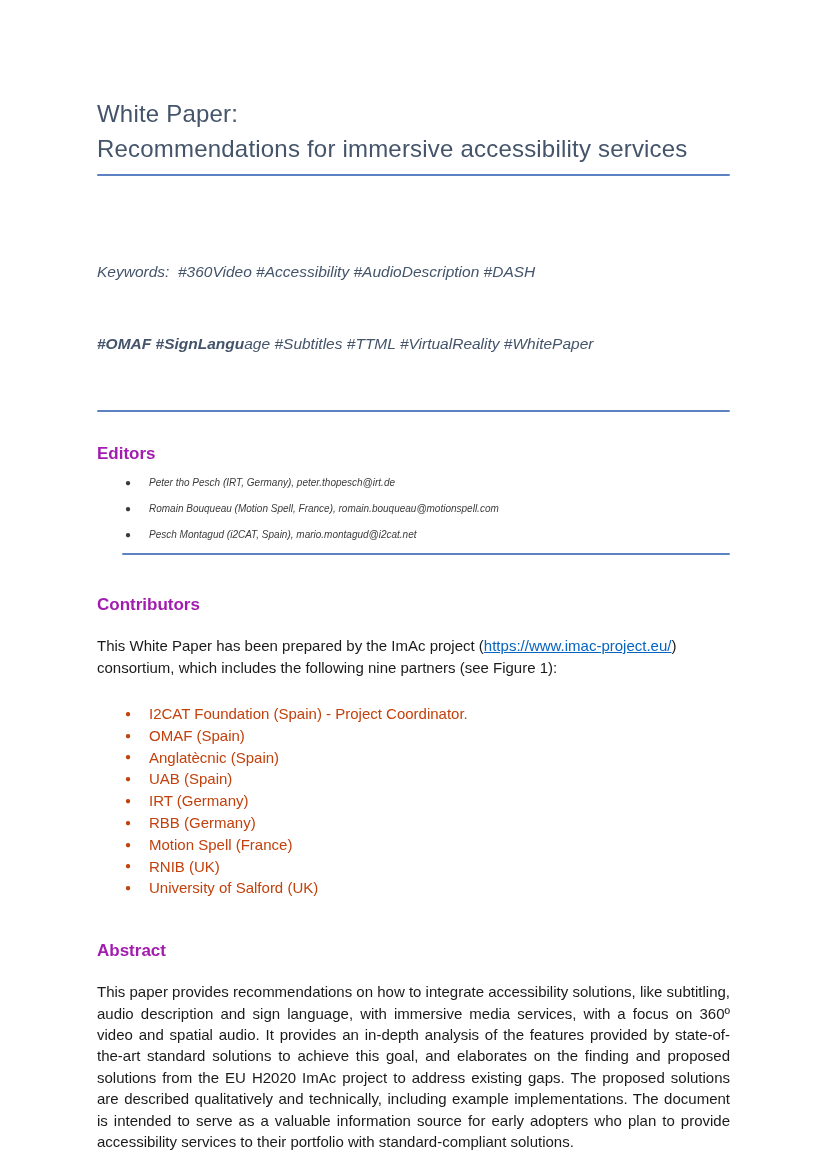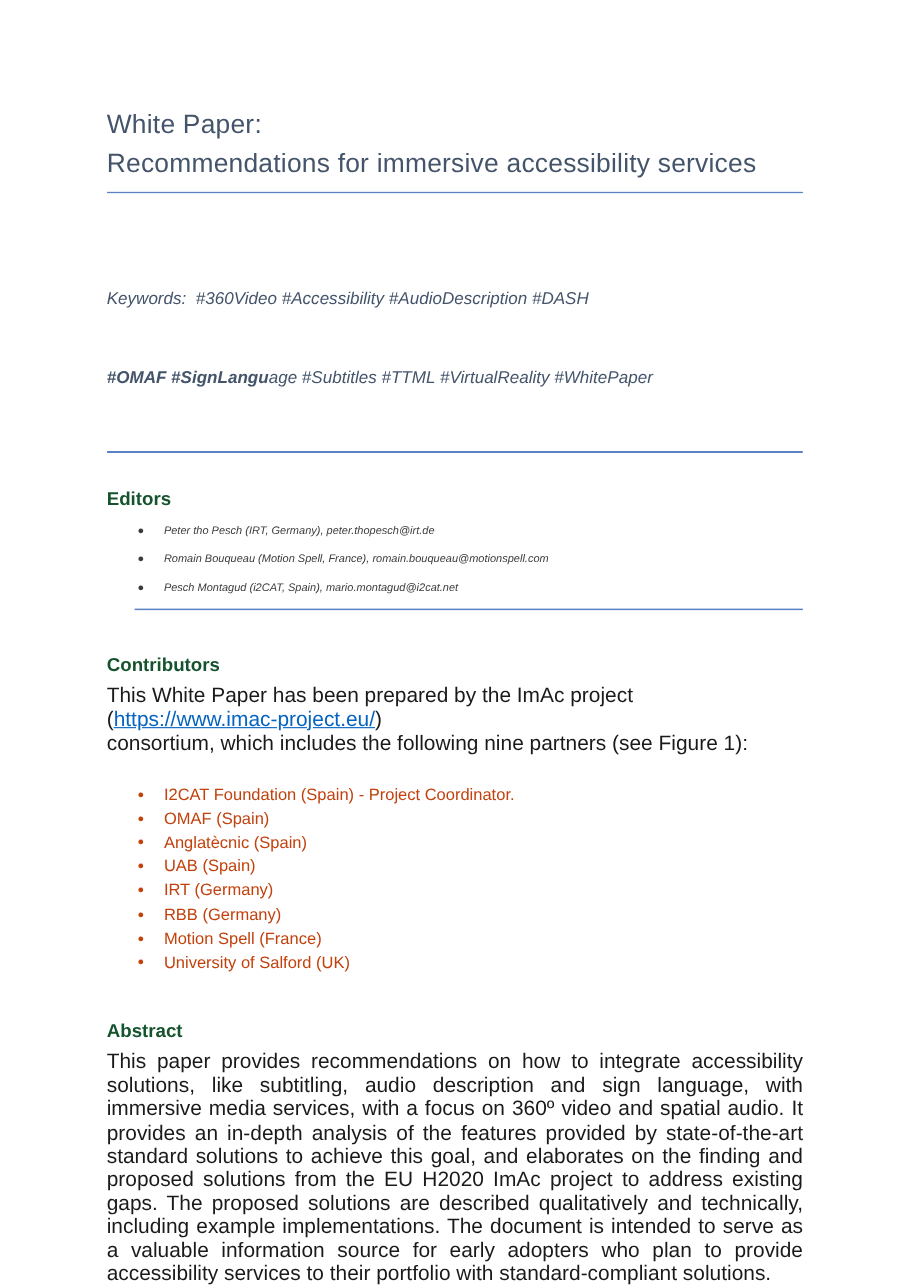--- a/index.html
+++ b/index.html
@@ -14,36 +14,36 @@
   
   .doc-title { margin-top:96px; font-size:24px; line-height:35px; font-weight:300; color:#44546a; letter-spacing:0.2px; }
   .rule { border:none; border-top:2px solid #5b83c4; margin-top:8px; }
 
   
   .keywords { margin-top:36px; font-style:italic; color:#44546a; font-size:15.5px; line-height:24px; white-space:pre-wrap; }
   .keywords .kw-bold { font-weight:bold; }
   .keywords-rule { margin-top:6px; }
 
   
-  .section-heading { font-size:17px; font-weight:600; color:#14532d; }
+  .section-heading { font-size:17px; font-weight:600; color:#a21caf; }
   .editors-heading { margin-top:32px; }
   .contributors-heading { margin-top:40px; }
   .abstract-heading { margin-top:42px; }
 
   
   ul.bullets { list-style:none; margin-top:6px; }
   ul.bullets li { position:relative; padding-left:52px; }
   ul.bullets li::before { content:"●"; position:absolute; left:28px; font-size:10px; top:50%; transform:translateY(-50%); }
   ul.editor-list li { font-style:italic; color:#3b3b3b; font-size:10px; line-height:26px; }
   ul.partner-list { margin-top:24px; }
   ul.partner-list li { font-size:15px; line-height:21.8px; color:#c2410c; }
   .editors-rule { margin-left:25px; margin-top:5px; }
 
   
-  .body-par { font-size:19px; line-height:22px; color:#1a1a1a; margin-top:7px; }
+  .body-par { font-size:15px; line-height:22px; color:#1a1a1a; margin-top:20px; }
   .abstract-par { text-align:justify; line-height:21.4px; }
   a.doc-link { color:#0563c1; text-decoration:underline; cursor:pointer; }
 </style>
 </head>
 <body>
 
 <div class="page">
   <div class="content">
 
     <div class="doc-title">
@@ -69,20 +69,21 @@
     <h2 class="section-heading contributors-heading">Contributors</h2>
     <p class="body-par"><span>This White Paper has been prepared by the ImAc project (</span><a class="doc-link">https://www.imac-project.eu/</a><span>)</span><br><span>consortium, which includes the following nine partners (see Figure 1):</span></p>
     <ul class="bullets partner-list">
       <li>I2CAT Foundation (Spain) - Project Coordinator.</li>
       <li>OMAF (Spain)</li>
       <li>Anglatècnic (Spain)</li>
       <li>UAB (Spain)</li>
       <li>IRT (Germany)</li>
       <li>RBB (Germany)</li>
       <li>Motion Spell (France)</li>
+      <li>RNIB (UK)</li>
       <li>University of Salford (UK)</li>
     </ul>
 
     <h2 class="section-heading abstract-heading">Abstract</h2>
     <p class="body-par abstract-par">This paper provides recommendations on how to integrate accessibility solutions, like subtitling, audio description and sign language, with immersive media services, with a focus on 360º video and spatial audio. It provides an in-depth analysis of the features provided by state-of-the-art standard solutions to achieve this goal, and elaborates on the finding and proposed solutions from the EU H2020 ImAc project to address existing gaps. The proposed solutions are described qualitatively and technically, including example implementations. The document is intended to serve as a valuable information source for early adopters who plan to provide accessibility services to their portfolio with standard-compliant solutions.</p>
 
   </div>
 </div>
 
 </body></html>

